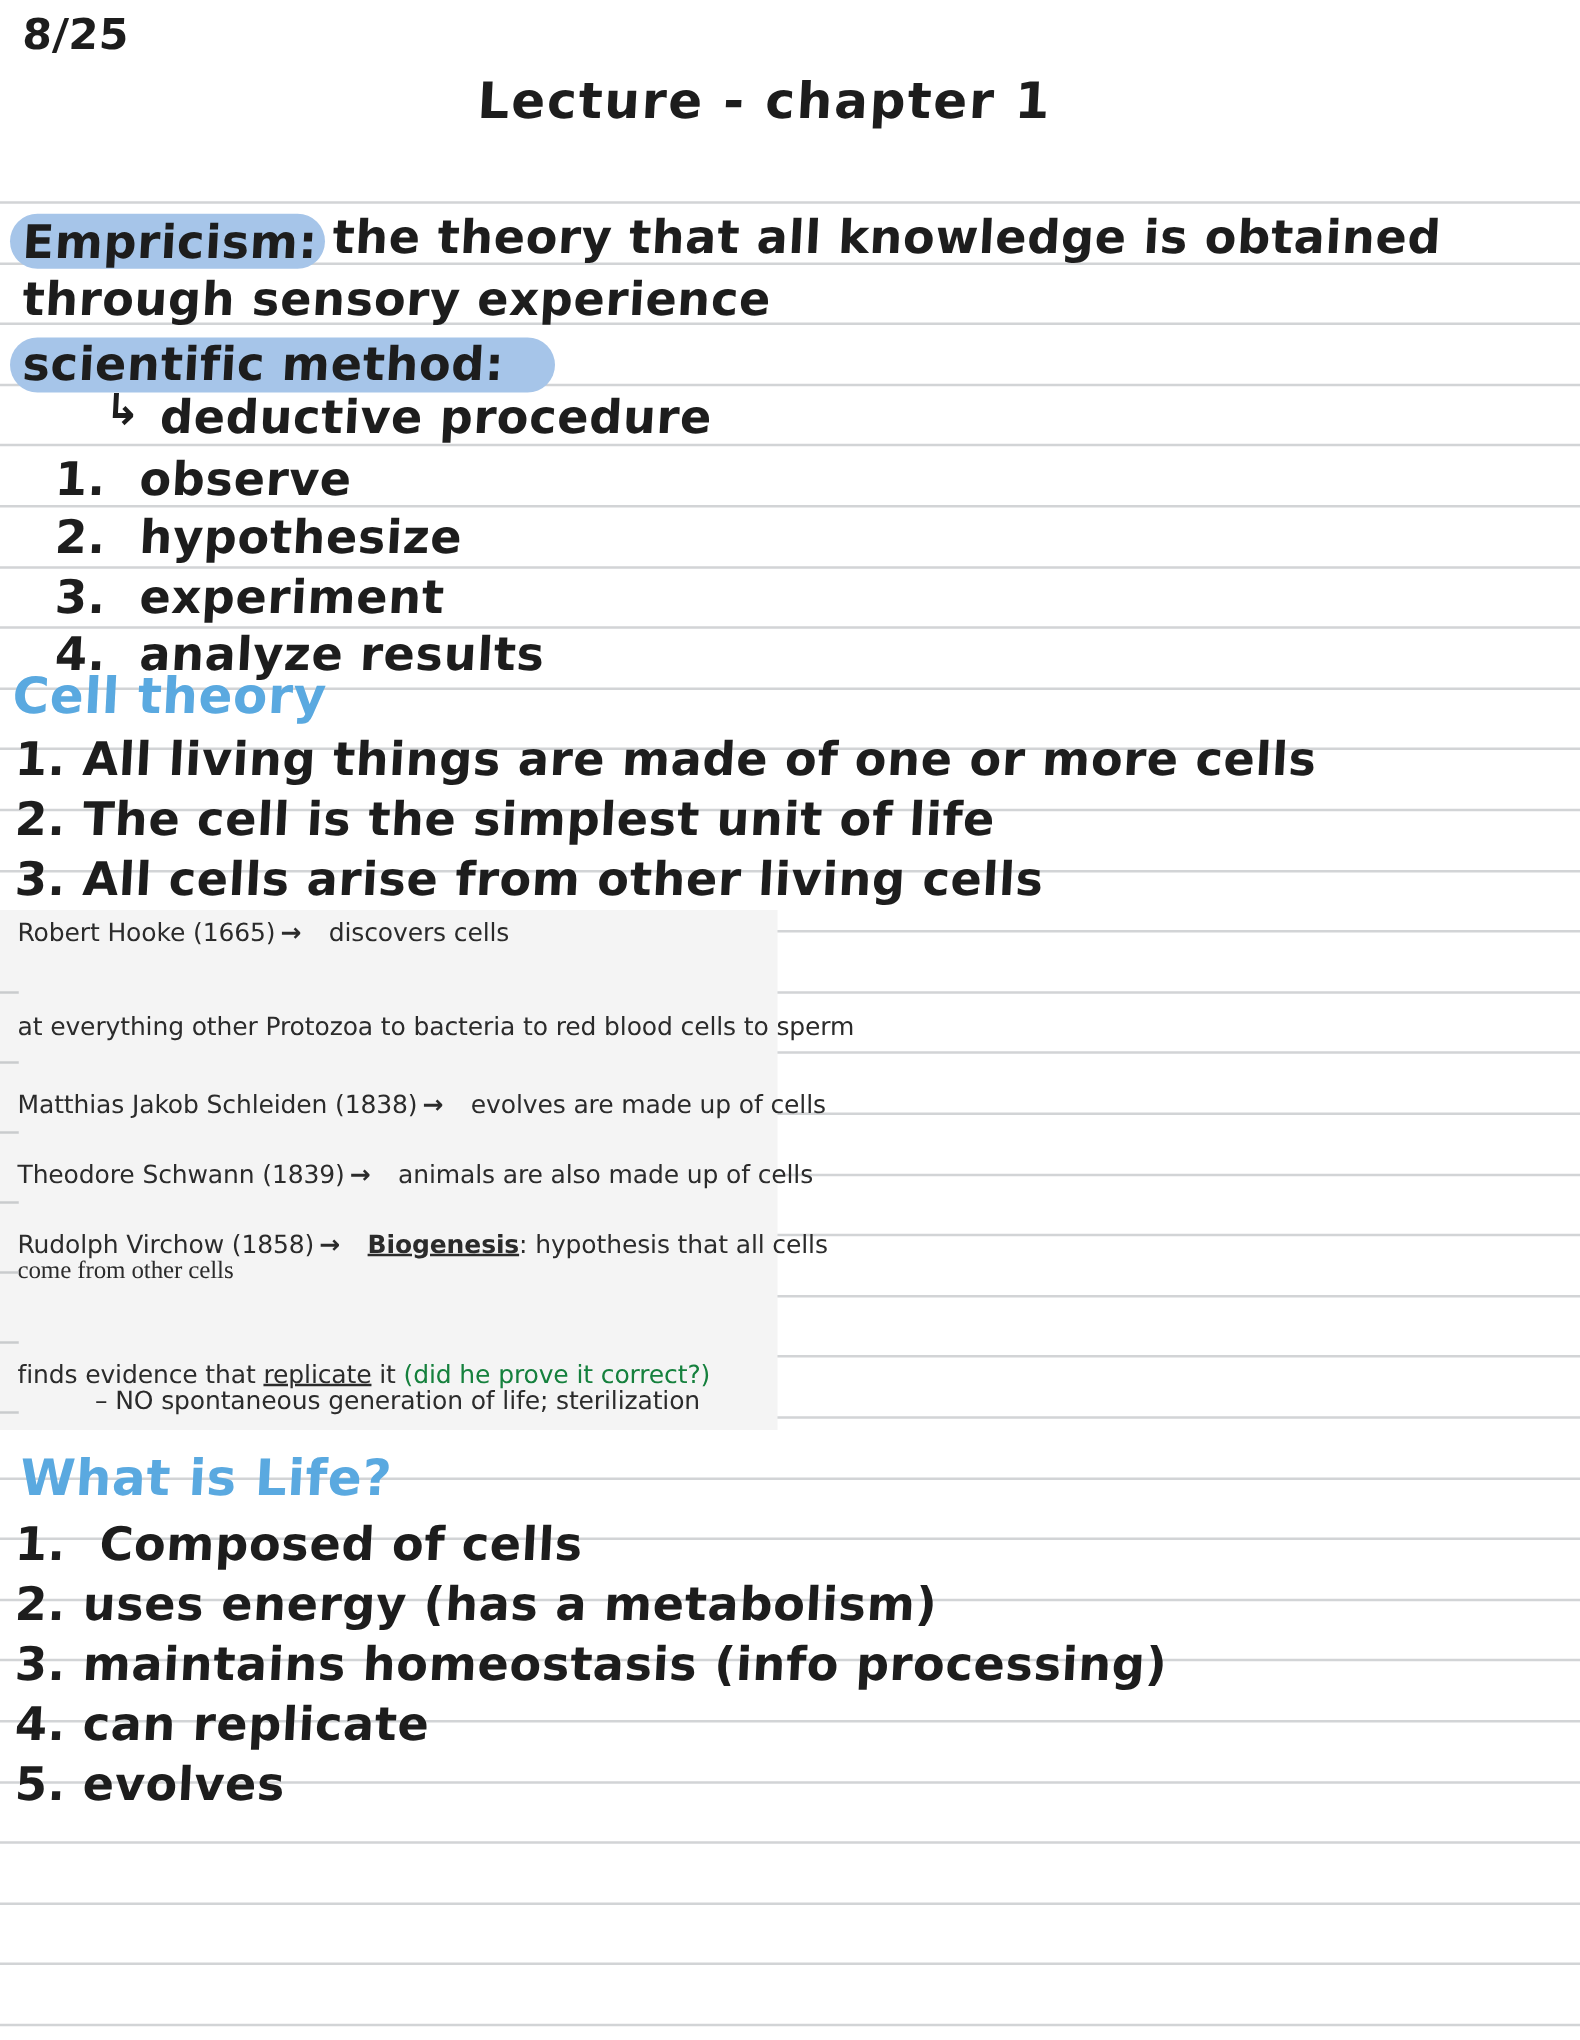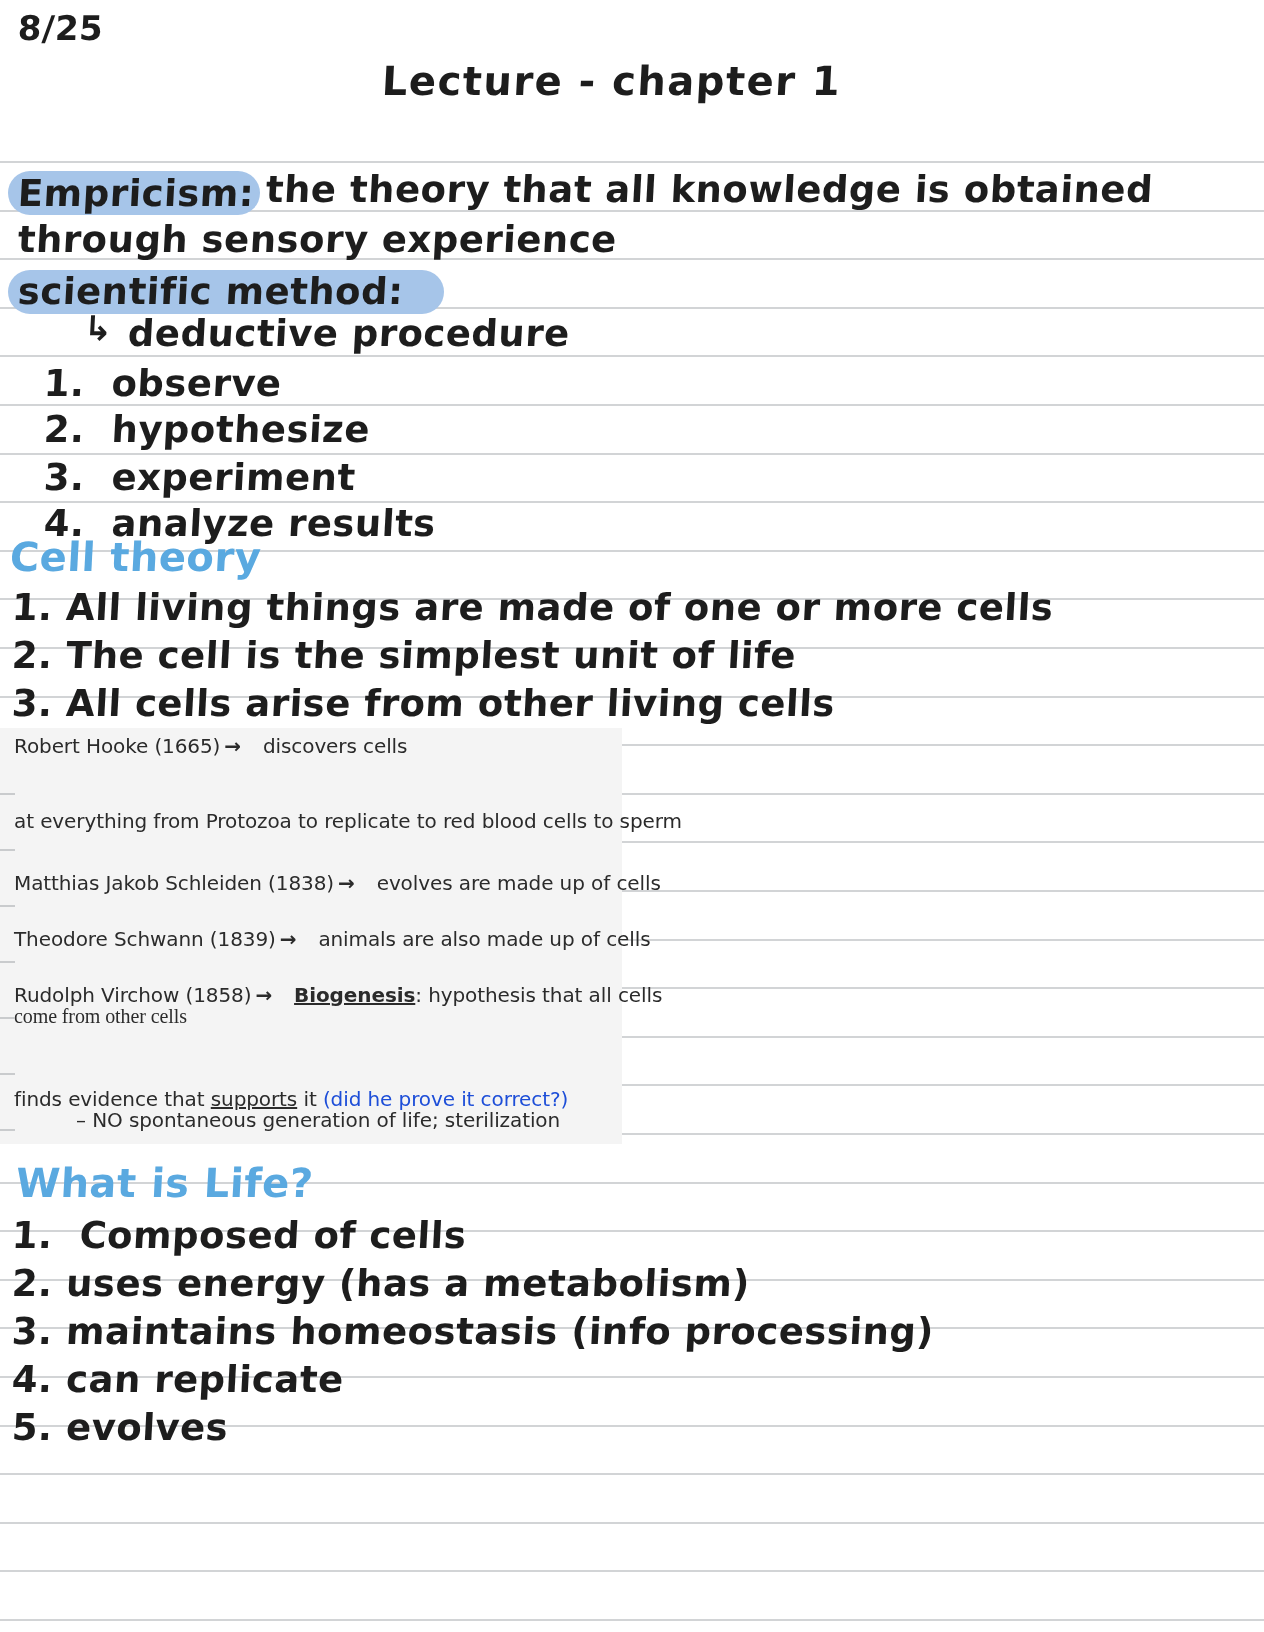--- a/index.html
+++ b/index.html
@@ -48,21 +48,21 @@
   #typed .tline{
     position:absolute;
     color:#2b2b2b;
     font-size:20px;
     line-height:21px;
     white-space:nowrap;
     letter-spacing:-0.1px;
   }
   .u{text-decoration:underline;}
   .b{font-weight:bold;}
-  .red{color:#1d4ed8;}
+  .red{color:#15803d;}
   .arw{font-weight:bold;padding:0 4px;}
   .gap{display:inline-block;width:18px;}
 
   
   .stub{position:absolute;left:0;width:15px;height:2px;background:#c9cbcd;z-index:5;}
 </style>
 </head>
 <body>
 
 <div id="rules">
@@ -140,40 +140,40 @@
   <div class="hw" style="left:12px;top:1406px;font-size:37px;">5. evolves</div>
 </div>
 
 <div id="typed">
 
   <div class="tline" style="left:14px;top:8px;">
     <span>Robert Hooke (1665)</span><span class="arw">→</span><span class="gap"></span><span>discovers cells</span>
   </div>
 
   <div class="tline" style="left:14px;top:83px;">
-    <span>at everything from Protozoa to replicate to red blood cells to sperm</span>
+    <span>at everything other Protozoa to bacteria to red blood cells to sperm</span>
   </div>
 
   <div class="tline" style="left:14px;top:145px;">
     <span>Matthias Jakob Schleiden (1838)</span><span class="arw">→</span><span class="gap"></span><span>evolves are made up of cells</span>
   </div>
 
   <div class="tline" style="left:14px;top:201px;">
     <span>Theodore Schwann (1839)</span><span class="arw">→</span><span class="gap"></span><span>animals are also made up of cells</span>
   </div>
 
   <div class="tline" style="left:14px;top:257px;">
     <span>Rudolph Virchow (1858)</span><span class="arw">→</span><span class="gap"></span><span class="b u">Biogenesis</span><span>: hypothesis that all cells</span>
   </div>
   <div class="tline" style="left:14px;top:278px;font-family:Liberation Serif, serif;">
     <span>come from other cells</span>
   </div>
 
   <div class="tline" style="left:14px;top:361px;">
-    <span>finds evidence that </span><span class="u">supports</span><span> it </span><span class="red">(did he prove it correct?)</span>
+    <span>finds evidence that </span><span class="u">replicate</span><span> it </span><span class="red">(did he prove it correct?)</span>
   </div>
   <div class="tline" style="left:76px;top:382px;">
     <span>– NO spontaneous generation of life; sterilization</span>
   </div>
 </div>
 
 <div class="stub" style="top: 793px;"></div>
 <div class="stub" style="top: 849px;"></div>
 <div class="stub" style="top: 905px;"></div>
 <div class="stub" style="top: 961px;"></div>

